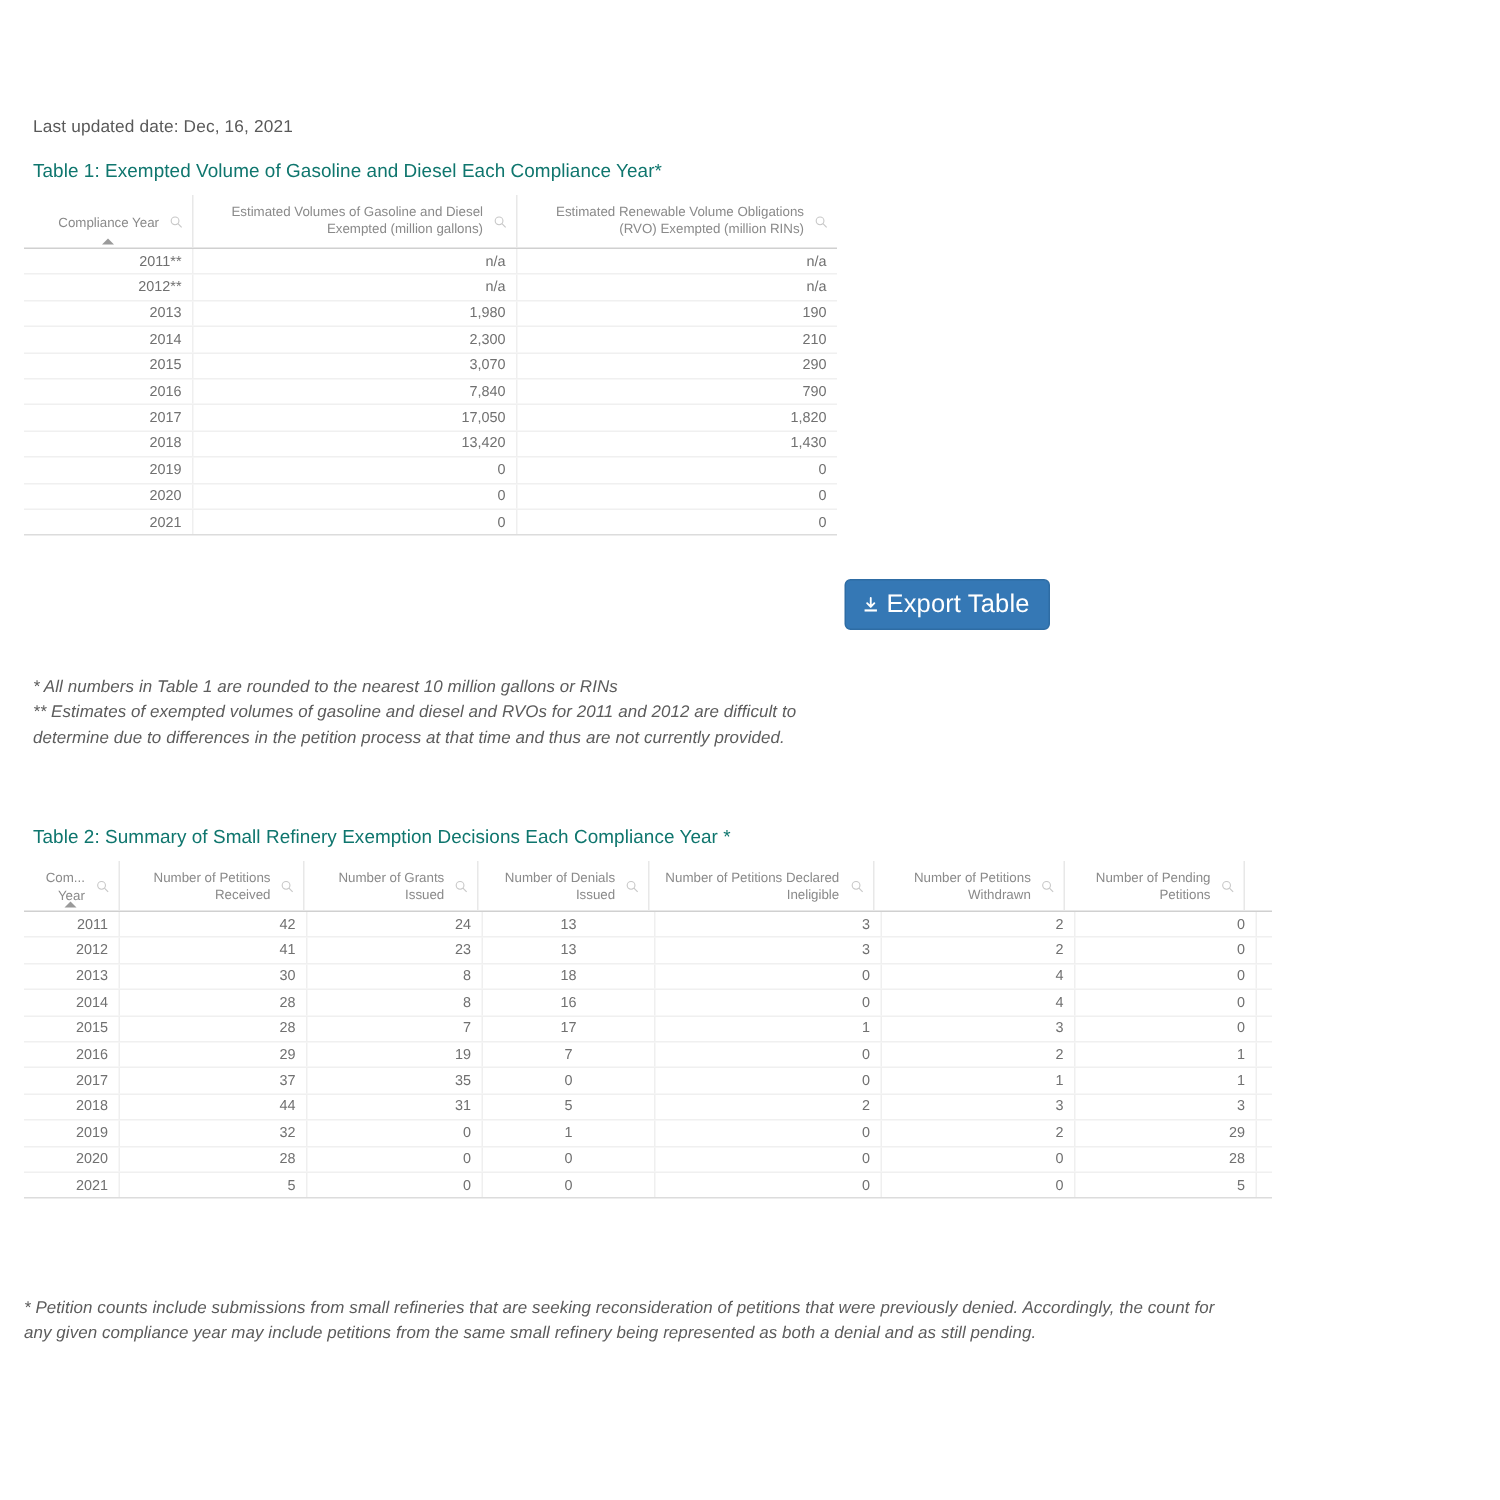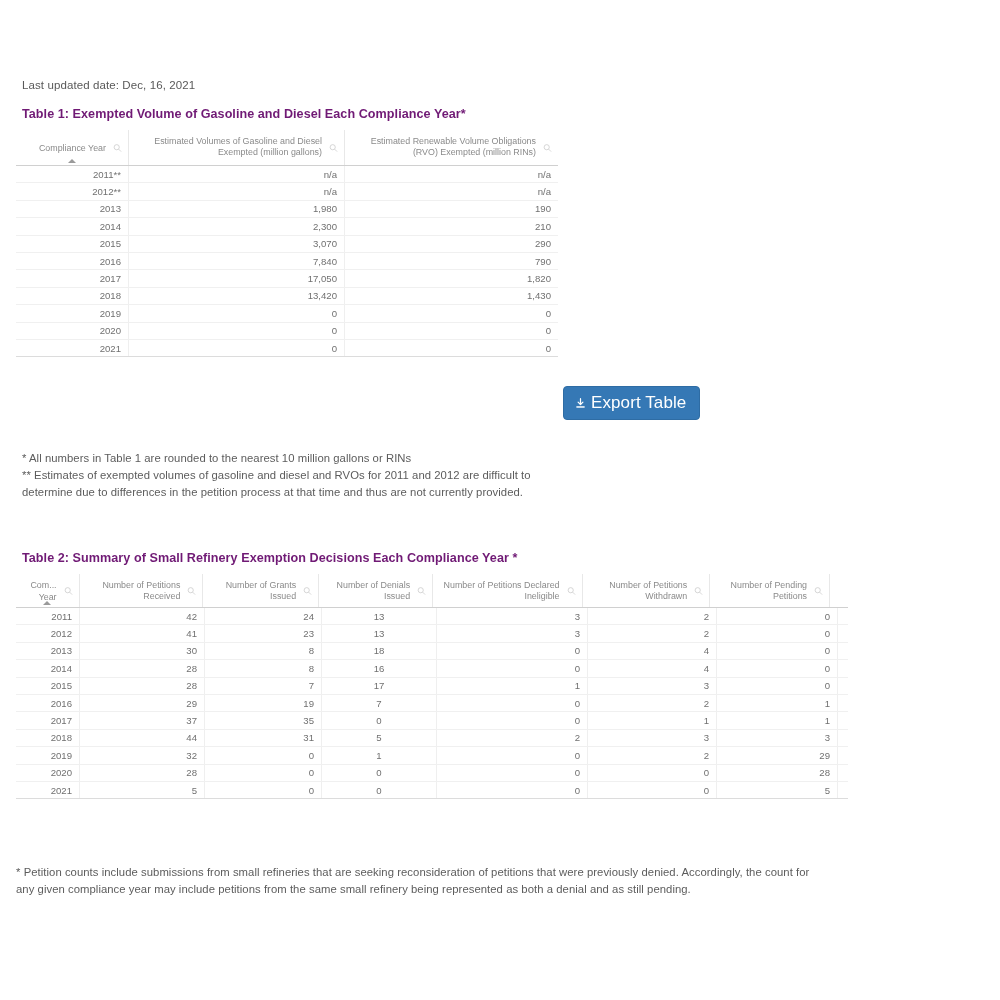--- a/index.html
+++ b/index.html
@@ -12,21 +12,21 @@
   }
   .page { position: relative; width: 848px; height: 1000px; overflow: hidden; }
 
   .updated {
     position: absolute; left: 22px; top: 79px;
     font-size: 11.5px; color: #595959; letter-spacing: .1px;
   }
 
   .tbl-title {
     position: absolute;
-    font-size: 12.6px; font-weight: bold; color: #701a75; letter-spacing: .05px;
+    font-size: 12.6px; font-weight: normal; color: #0f766e; letter-spacing: .05px;
   }
   #title1 { left: 22px; top: 107px; }
   #title2 { left: 22px; top: 551px; }
 
   
   .qtable { position: absolute; background: #fff; }
   .qtable .hdr { display: flex; border-bottom: 1px solid #d0d0d0; }
   .qtable .hcell {
     position: relative;
     display: flex; align-items: flex-start; justify-content: flex-end;
@@ -95,21 +95,21 @@
   #export1 { left: 563px; top: 386px; }
   #export2 { left: 866px; top: 800px; }
   .dl-icon { width: 11px; height: 11px; display: block; }
 
   .note {
     position: absolute;
     font-size: 11.3px; line-height: 1.52; color: #5c5c5c; letter-spacing: .05px;
   }
   #note1 { left: 22px; top: 450px; width: 560px; }
   #note2 { left: 16px; top: 864px; width: 860px; }
-  .note .ln { display: block; }
+  .note .ln { display: block; font-style: italic; }
 </style>
 </head>
 <body>
 
 <div class="page">
 
   <div class="updated">Last updated date: Dec, 16, 2021</div>
 
   <div class="tbl-title" id="title1">Table 1: Exempted Volume of Gasoline and Diesel Each Compliance Year*</div>
 

